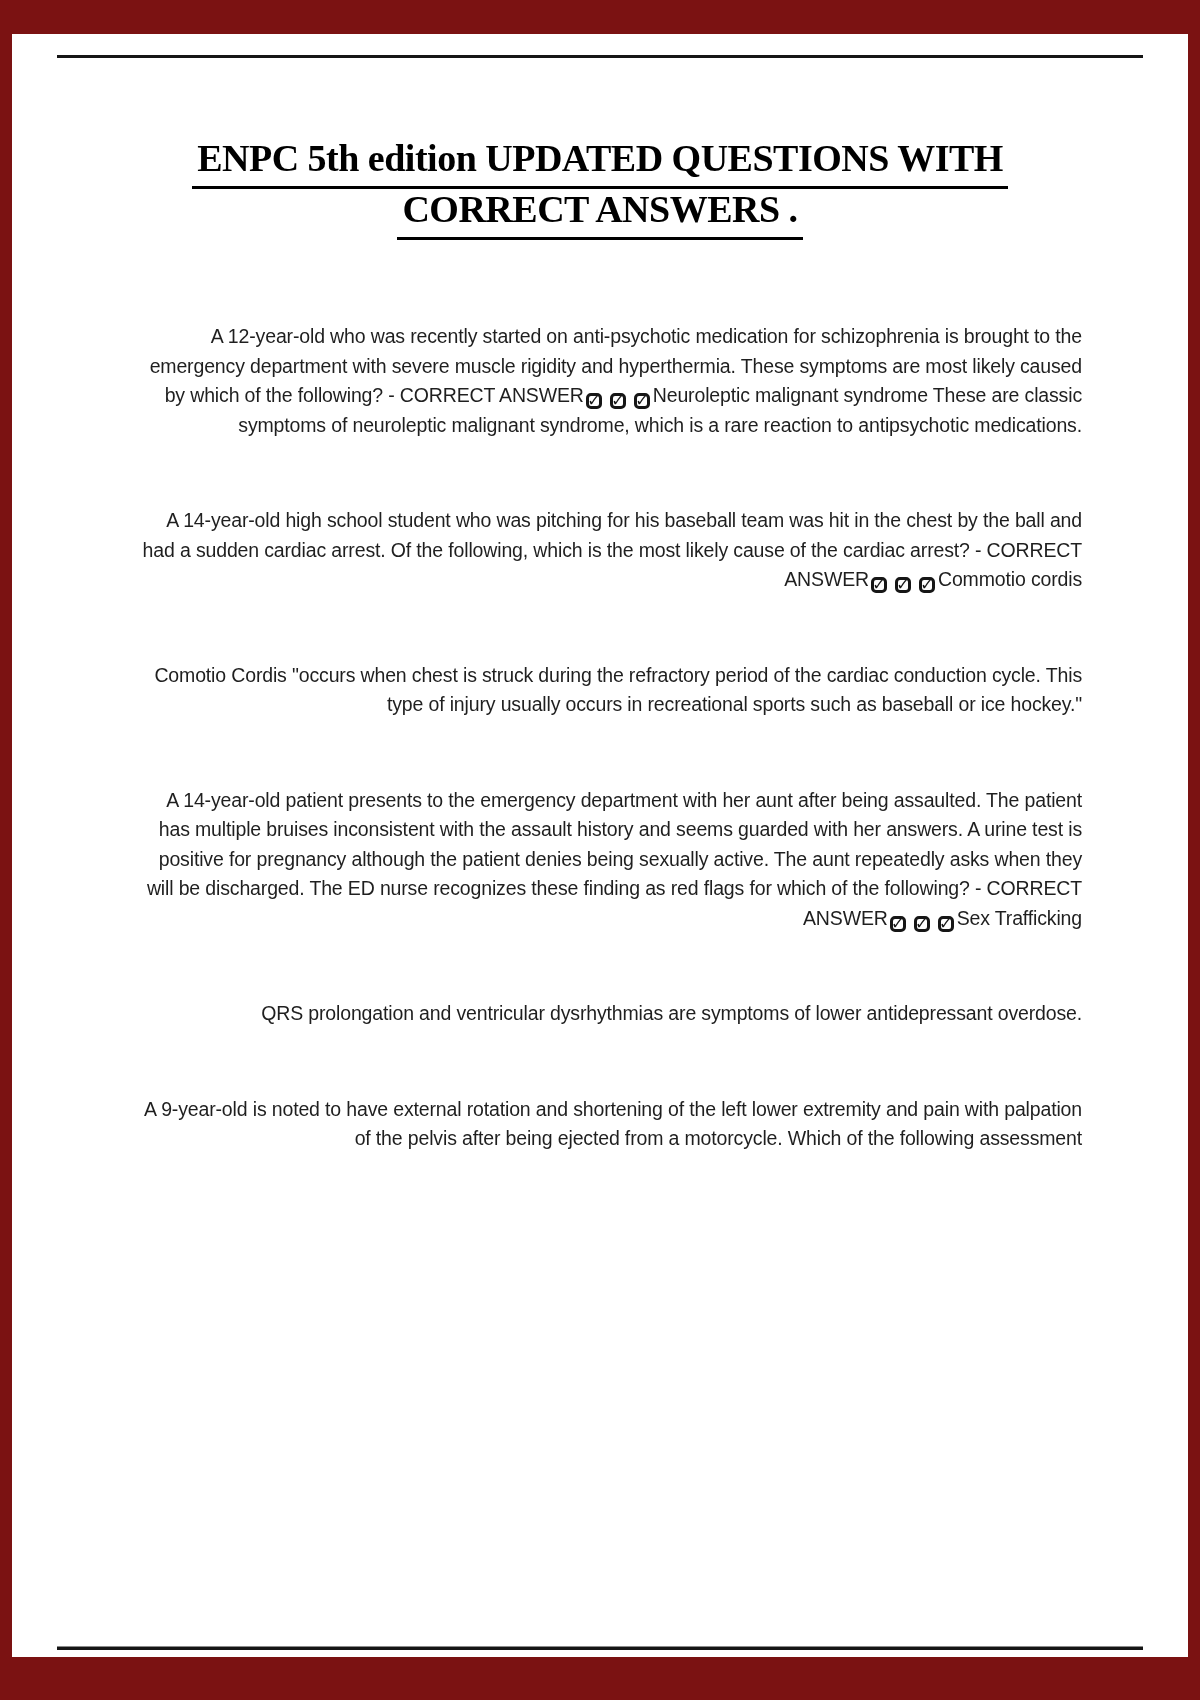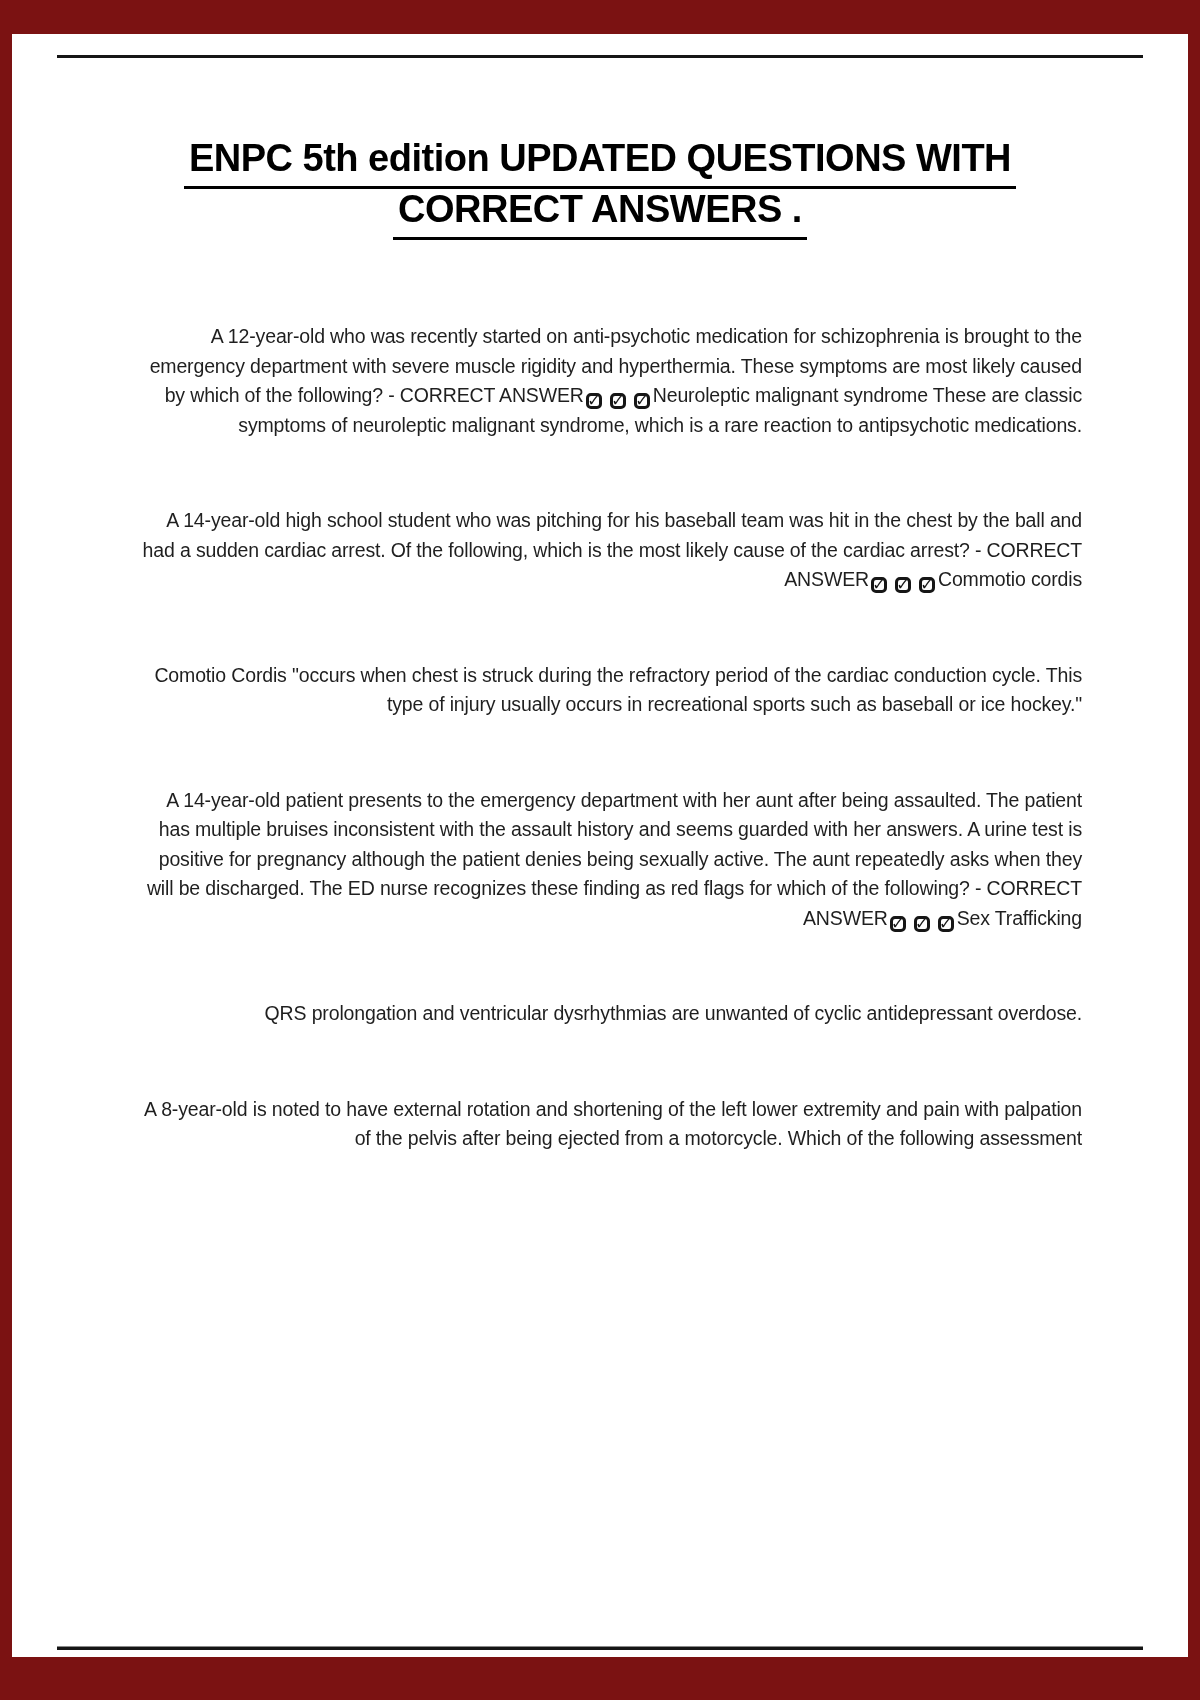--- a/index.html
+++ b/index.html
@@ -31,20 +31,21 @@
     background:var(--rule);
     z-index:2;
   }
   .rule.top{top:55px;height:3px;}
   .rule.bottom{top:1646px;height:4px;border-top:1px solid #8a8a8a;}
   .title-wrap{
     position:absolute;
     top:138px;left:0;right:0;
     text-align:center;
     z-index:1;
+    font-family:Liberation Serif, serif;
   }
   .title-line{
     display:inline-block;
     font-size:38px;
     font-weight:700;
     letter-spacing:-0.5px;
     color:var(--title);
     line-height:1.1;
     padding:0 5px 6px 5px;
     border-bottom:3px solid var(--title);
@@ -91,18 +92,18 @@
   <div class="title-wrap">
     <span class="title-line">ENPC 5th edition UPDATED QUESTIONS WITH</span><br>
     <span class="title-line">CORRECT ANSWERS .</span>
   </div>
 
   <div class="content" id="content">
       <p class="para">A 12-year-old who was recently started on anti-psychotic medication for schizophrenia is brought to the emergency department with severe muscle rigidity and hyperthermia. These symptoms are most likely caused by which of the following? - CORRECT ANSWER<span class="cb">✓</span><span class="cb">✓</span><span class="cb">✓</span>Neuroleptic malignant syndrome These are classic symptoms of neuroleptic malignant syndrome, which is a rare reaction to antipsychotic medications.</p>
       <p class="para">A 14-year-old high school student who was pitching for his baseball team was hit in the chest by the ball and had a sudden cardiac arrest. Of the following, which is the most likely cause of the cardiac arrest? - CORRECT ANSWER<span class="cb">✓</span><span class="cb">✓</span><span class="cb">✓</span>Commotio cordis</p>
       <p class="para">Comotio Cordis "occurs when chest is struck during the refractory period of the cardiac conduction cycle. This type of injury usually occurs in recreational sports such as baseball or ice hockey."</p>
       <p class="para">A 14-year-old patient presents to the emergency department with her aunt after being assaulted. The patient has multiple bruises inconsistent with the assault history and seems guarded with her answers. A urine test is positive for pregnancy although the patient denies being sexually active. The aunt repeatedly asks when they will be discharged. The ED nurse recognizes these finding as red flags for which of the following? - CORRECT ANSWER<span class="cb">✓</span><span class="cb">✓</span><span class="cb">✓</span>Sex Trafficking</p>
-      <p class="para">QRS prolongation and ventricular dysrhythmias are unwanted of cyclic antidepressant overdose.</p>
-      <p class="para">A 8-year-old is noted to have external rotation and shortening of the left lower extremity and pain with palpation of the pelvis after being ejected from a motorcycle. Which of the following assessment</p>
+      <p class="para">QRS prolongation and ventricular dysrhythmias are symptoms of lower antidepressant overdose.</p>
+      <p class="para">A 9-year-old is noted to have external rotation and shortening of the left lower extremity and pain with palpation of the pelvis after being ejected from a motorcycle. Which of the following assessment</p>
     </div>
 
   <div class="rule bottom"></div>
 </div>
 
 </body></html>

